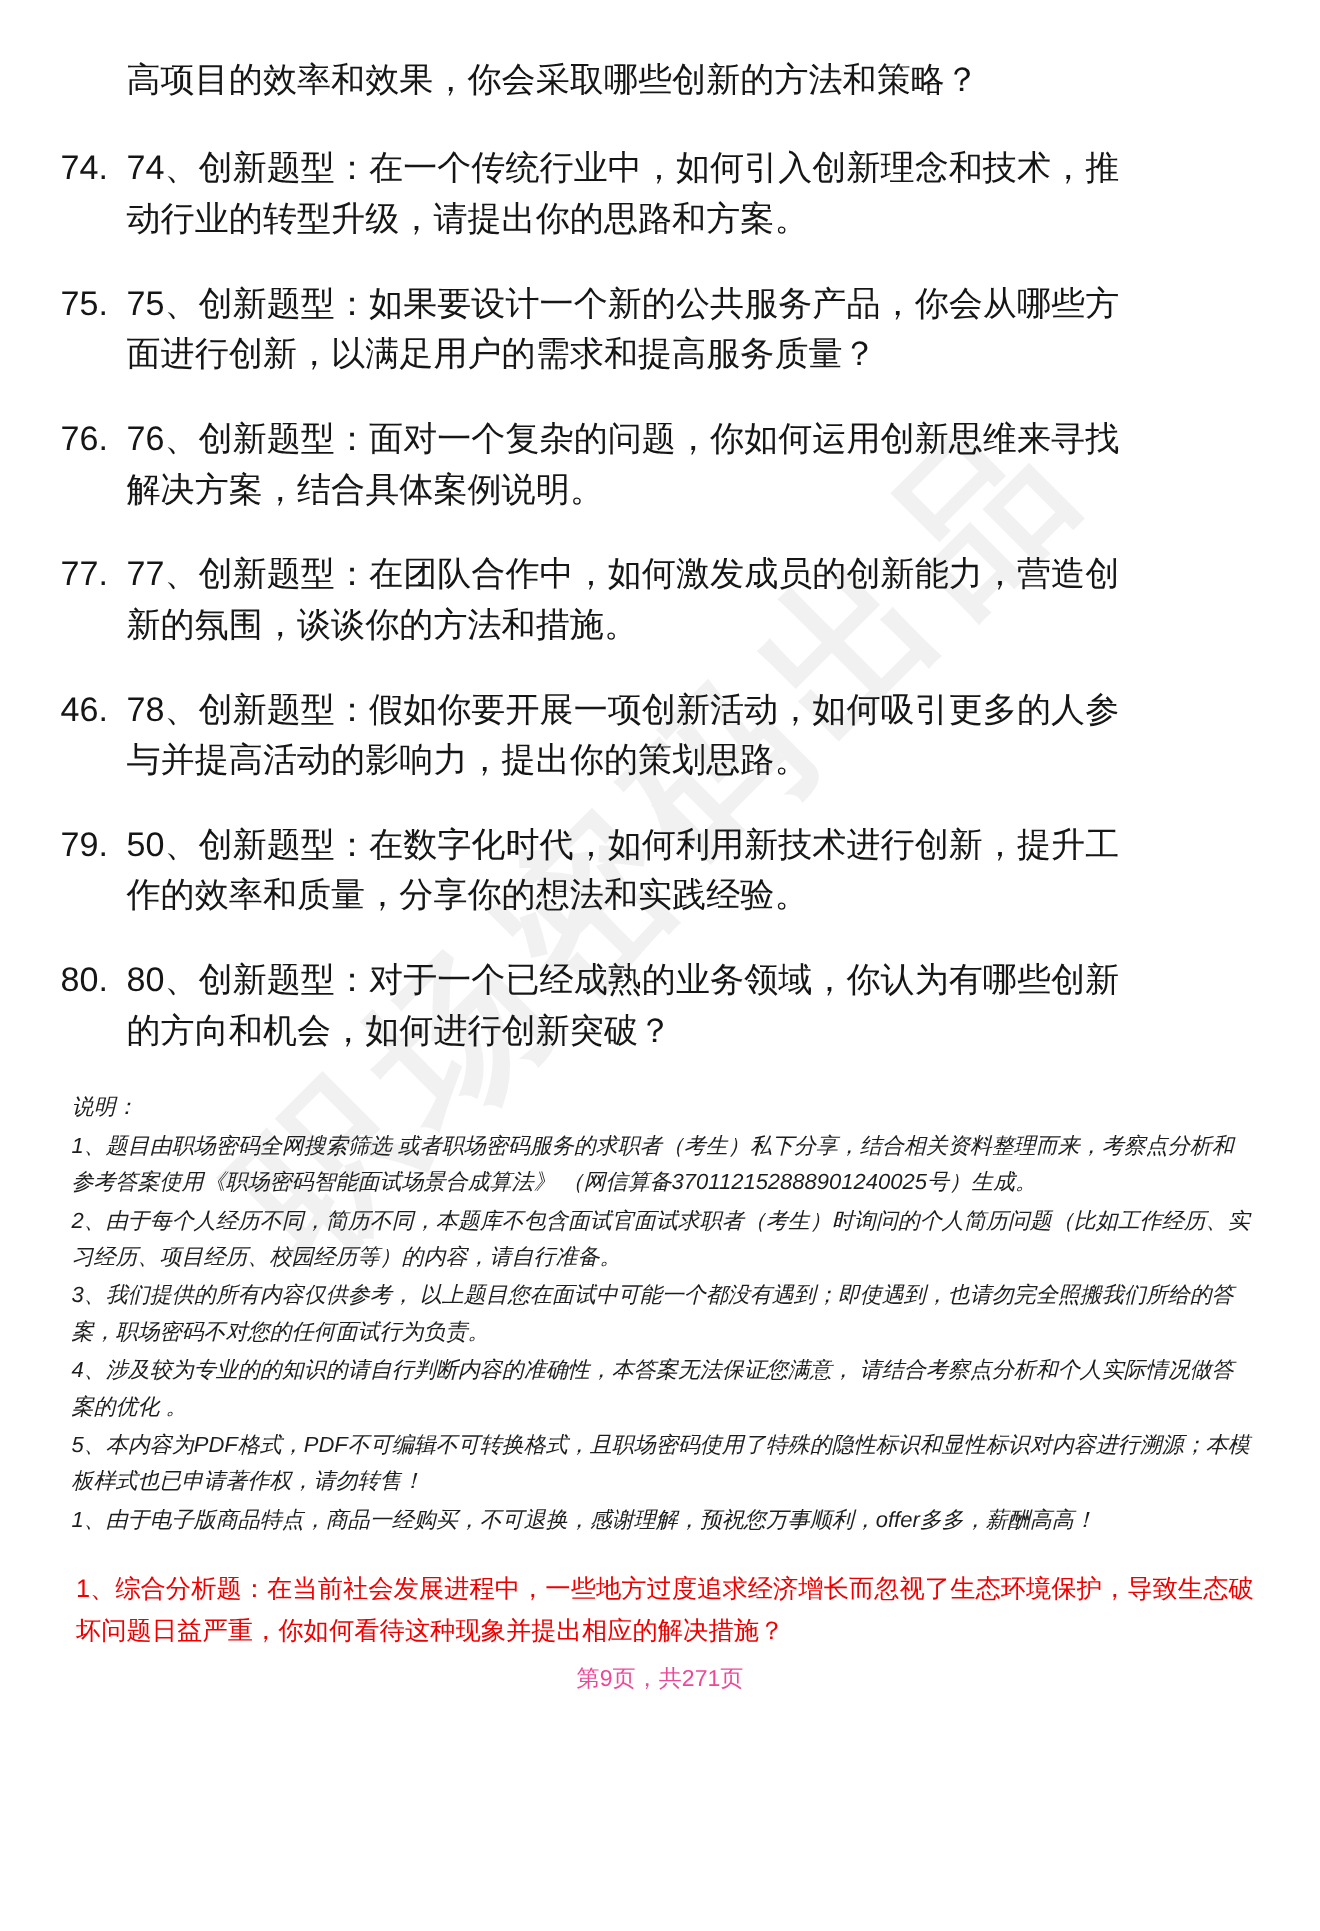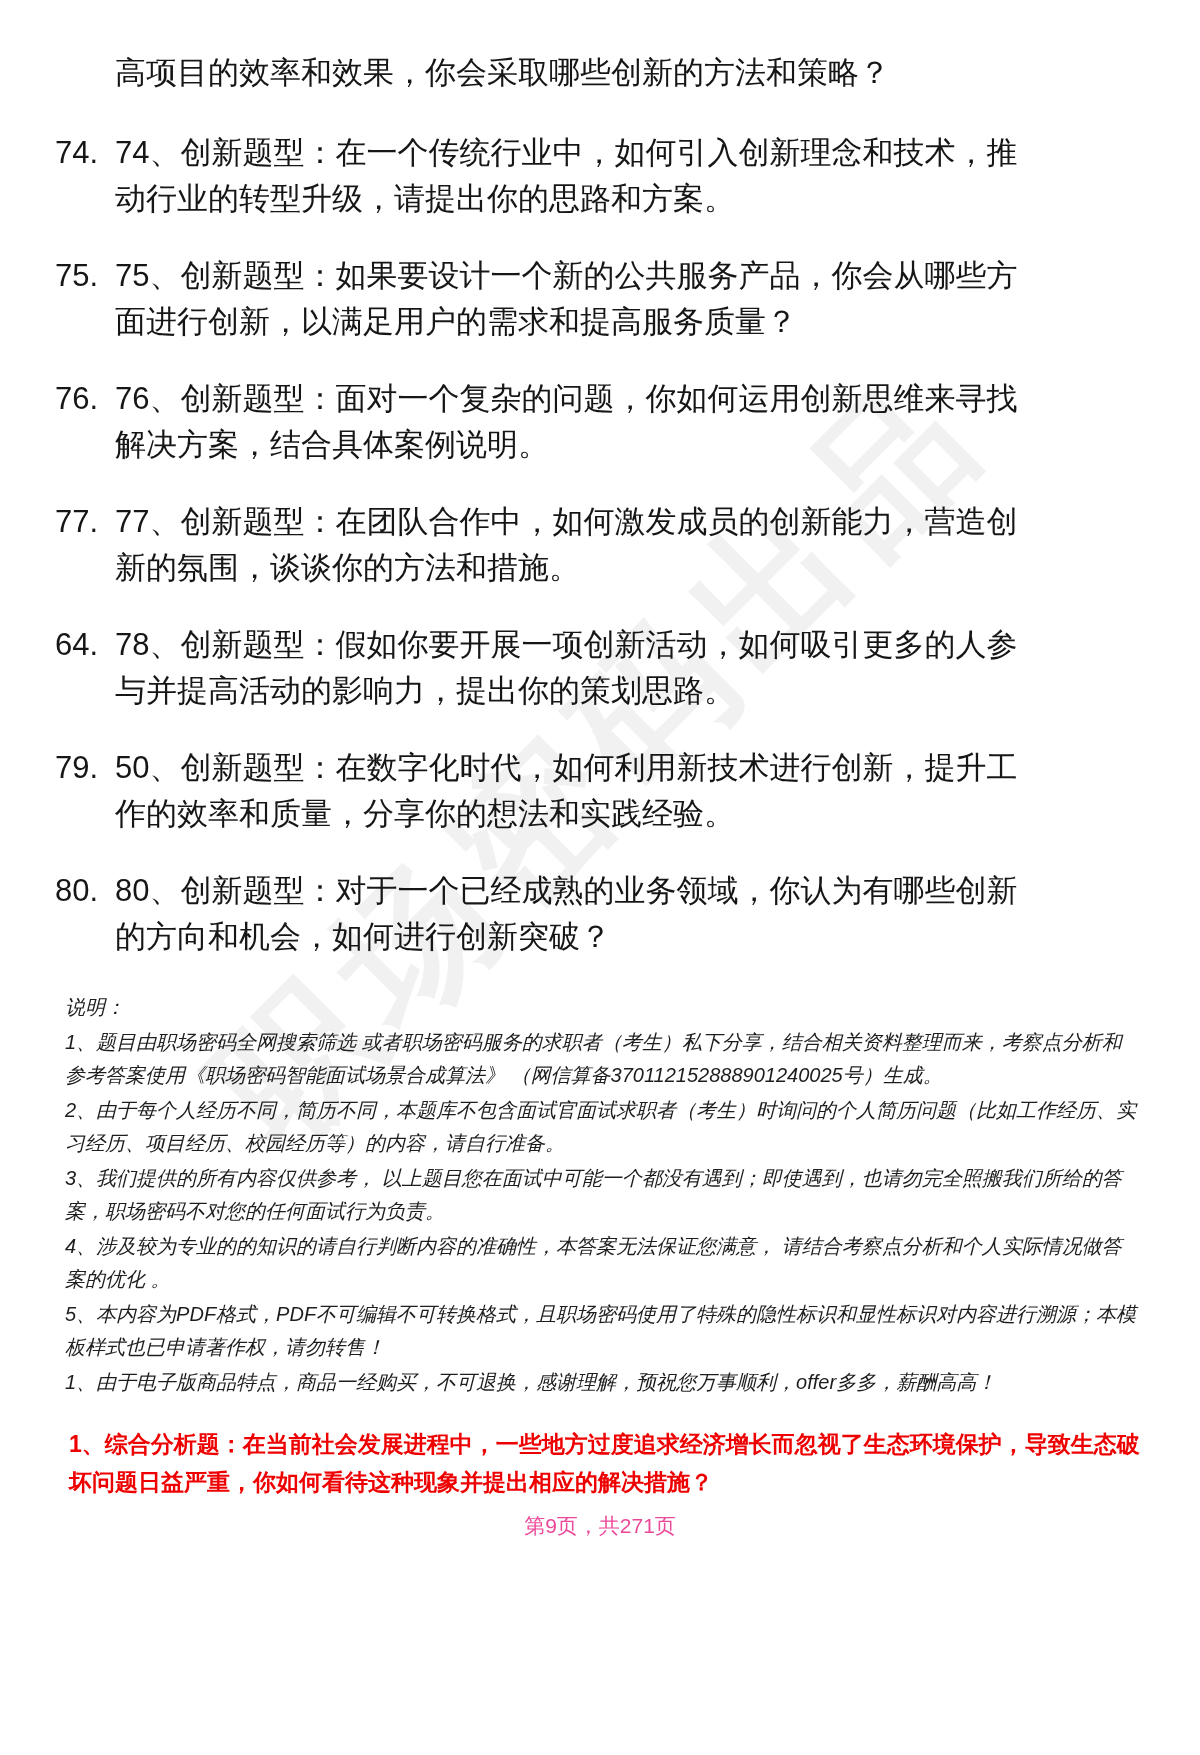--- a/index.html
+++ b/index.html
@@ -54,21 +54,21 @@
     line-height: 33px;
     color: #1d1d1d;
     font-style: italic;
   }
   .note-title { margin-bottom: 2px; }
   .note-item { margin-bottom: 2px; }
   .highlight {
     margin: 26px 0 0 14px;
     font-size: 23px;
     line-height: 38px;
-    font-weight: 700;
+    font-weight: 400;
     color: #ef0000;
   }
   .footer {
     position: absolute;
     top: 1512px;
     left: 0;
     width: 100%;
     text-align: center;
     font-size: 21px;
     color: #ec4899;
@@ -100,21 +100,21 @@
       <span class="qnum">76.</span>
       <span class="qtext">76、创新题型：面对一个复杂的问题，你如何运用创新思维来寻找解决方案，结合具体案例说明。</span>
     </div>
 
     <div class="question">
       <span class="qnum">77.</span>
       <span class="qtext">77、创新题型：在团队合作中，如何激发成员的创新能力，营造创新的氛围，谈谈你的方法和措施。</span>
     </div>
 
     <div class="question">
-      <span class="qnum">64.</span>
+      <span class="qnum">46.</span>
       <span class="qtext">78、创新题型：假如你要开展一项创新活动，如何吸引更多的人参与并提高活动的影响力，提出你的策划思路。</span>
     </div>
 
     <div class="question">
       <span class="qnum">79.</span>
       <span class="qtext">50、创新题型：在数字化时代，如何利用新技术进行创新，提升工作的效率和质量，分享你的想法和实践经验。</span>
     </div>
 
     <div class="question">
       <span class="qnum">80.</span>

